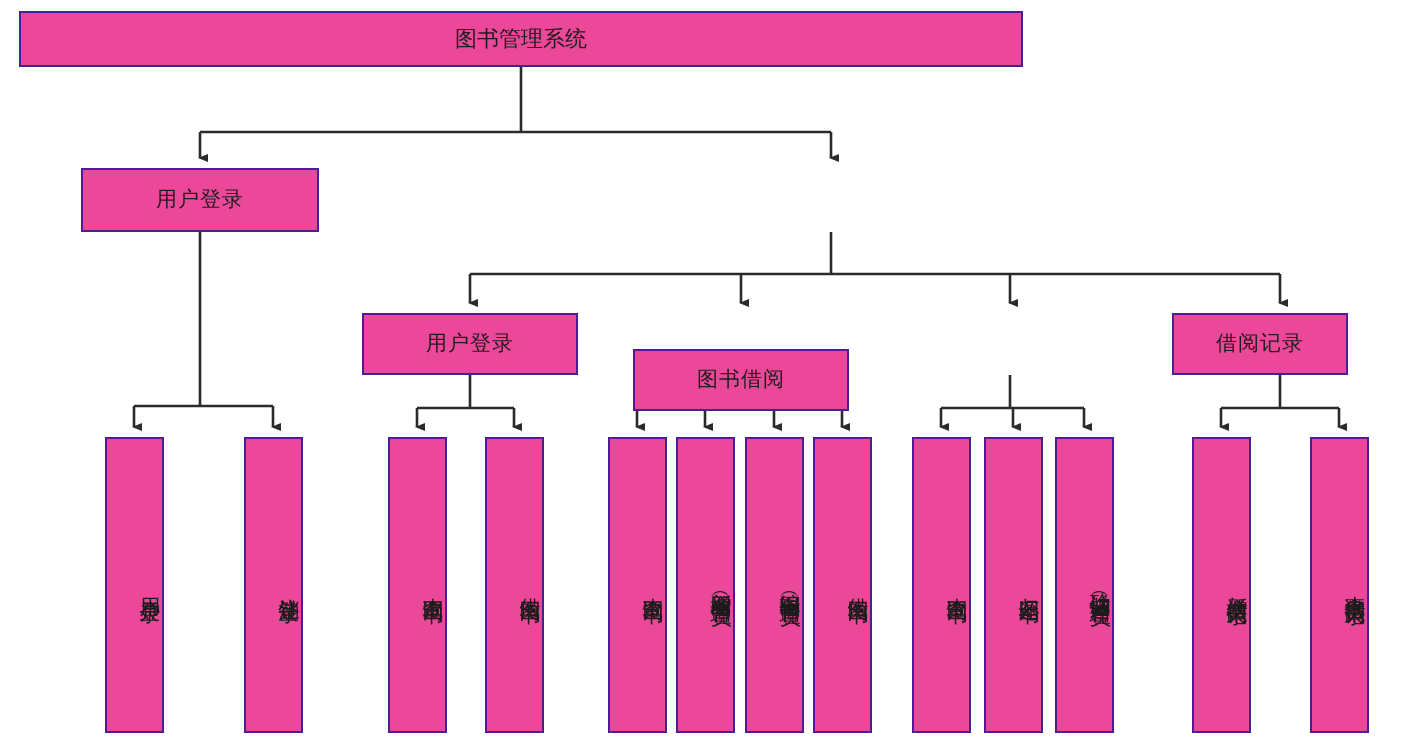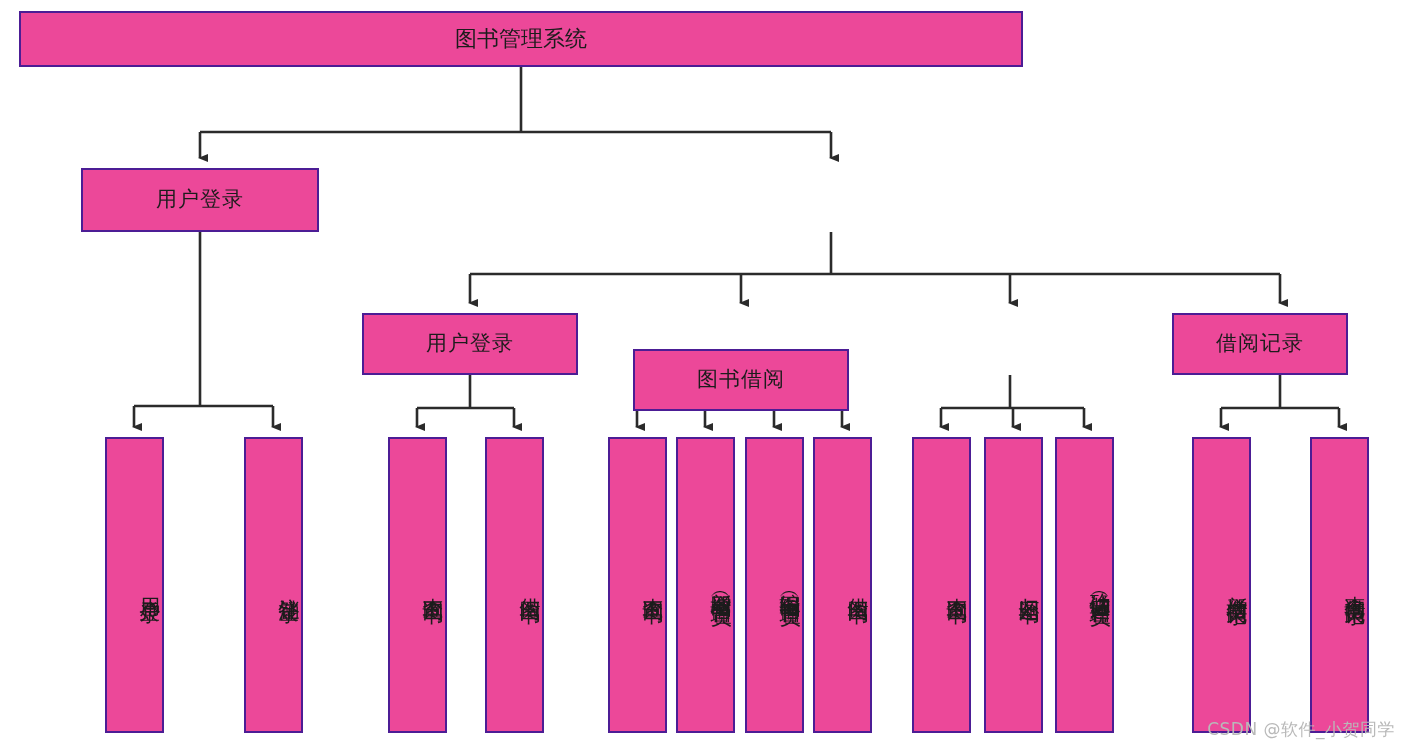--- a/index.html
+++ b/index.html
@@ -177,15 +177,14 @@
     <span>确认归还（管理员）</span>
   </div>
 
   <div class="node leaf" style="left:1192px;top:437px;width:59px;height:296px;">
     <span>新增借阅记录</span>
   </div>
   <div class="node leaf" style="left:1310px;top:437px;width:59px;height:296px;">
     <span>查询借阅记录</span>
   </div>
 
-  <div id="watermark">CSDN @软件_小贺同学</div>
 
 </div>
 
 </body></html>

